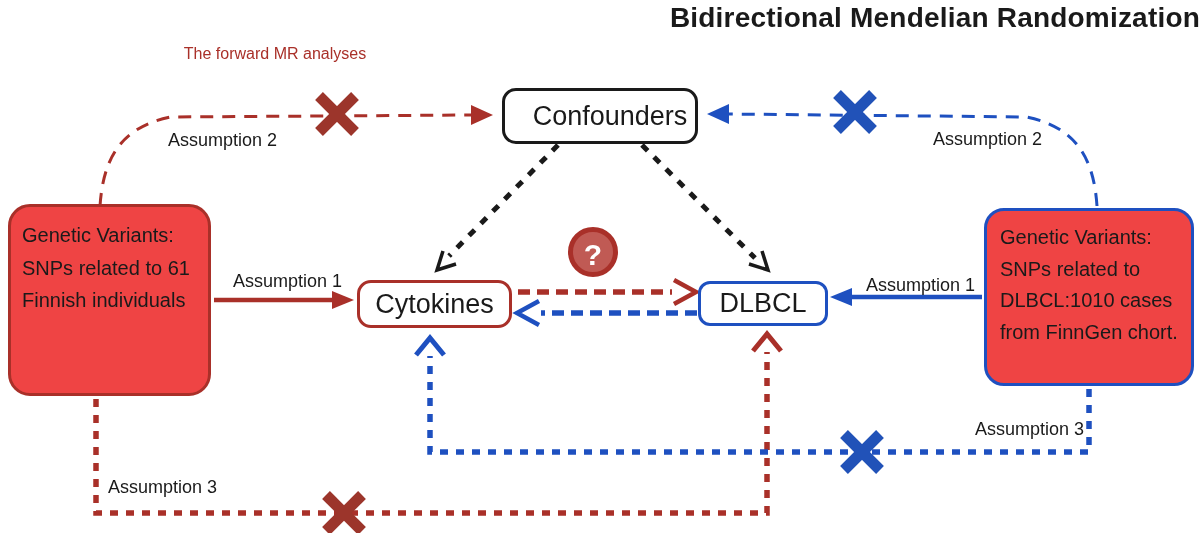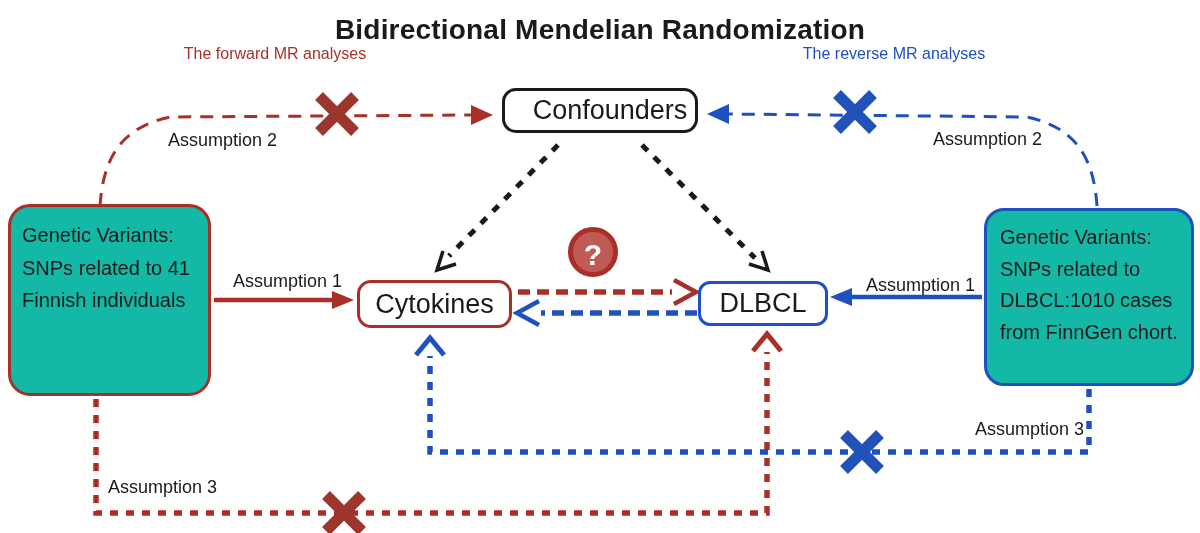--- a/index.html
+++ b/index.html
@@ -8,33 +8,33 @@
     --ink:#1a1a1a;
     --qfill:#C05A54;
   }
   html,body{margin:0;padding:0;background:#fff;}
   .stage{
     position:relative;width:1200px;height:533px;background:#fff;
     font-family:"Liberation Sans",sans-serif;color:var(--ink);overflow:hidden;
   }
   .stage svg{position:absolute;left:0;top:0;}
   .abs{position:absolute;box-sizing:border-box;}
-  .title{left:0;top:14px;width:100%;text-align:center;font-size:28px;font-weight:bold;letter-spacing:.2px;}
+  .title{left:0;top:2px;width:100%;text-align:right;font-size:28px;font-weight:bold;letter-spacing:.2px;}
   .hdr{top:45px;font-size:16px;text-align:center;}
   .hdr.fwd{left:110px;width:330px;color:var(--red);}
   .hdr.rev{left:726px;width:336px;color:var(--blue);}
   .node{
     display:flex;align-items:center;justify-content:center;background:#fff;
     font-size:27px;color:var(--ink);
   }
-  .node.confounders{left:502px;top:88px;width:196px;height:45px;border:3px solid var(--ink);border-radius:14px;padding-left:20px;}
+  .node.confounders{left:502px;top:88px;width:196px;height:56px;border:3px solid var(--ink);border-radius:14px;padding-left:20px;}
   .node.cytokines{left:357px;top:280px;width:155px;height:48px;border:3px solid var(--red);border-radius:14px;}
   .node.dlbcl{left:698px;top:281px;width:130px;height:45px;border:3px solid var(--blue);border-radius:12px;}
   .infobox{
-    background:#14b8a6;font-size:20px;line-height:32.5px;color:var(--ink);
+    background:#ef4444;font-size:20px;line-height:32.5px;color:var(--ink);
   }
   .infobox.left{left:8px;top:204px;width:203px;height:192px;border:3px solid var(--red);border-radius:22px;padding:12px 6px 0 11px;}
   .infobox.right{left:984px;top:208px;width:210px;height:178px;border:3px solid var(--blue);border-radius:20px;padding:11px 6px 0 13px;line-height:31.5px;}
   .asm{font-size:18px;color:var(--ink);white-space:nowrap;text-align:center;}
   .asm.a2l{left:168px;top:130px;}
   .asm.a1l{left:233px;top:271px;}
   .asm.a1r{left:866px;top:275px;}
   .asm.a2r{left:933px;top:129px;}
   .asm.a3r{left:975px;top:419px;}
   .asm.a3l{left:108px;top:477px;}
@@ -111,35 +111,34 @@
     </g>
 
     <g>
       <circle cx="593" cy="252" r="22.5" fill="#C05A54" stroke="#A93029" stroke-width="5"></circle>
       <text class="qtext" x="593" y="254" text-anchor="middle" dominant-baseline="central">?</text>
     </g>
   </svg>
 
   <div class="abs title">Bidirectional Mendelian Randomization</div>
   <div class="abs hdr fwd">The forward MR analyses</div>
-  <div class="abs hdr rev">The reverse MR analyses</div>
 
   <div class="abs node confounders">
     <span>Confounders</span>
   </div>
   <div class="abs node dlbcl">
     <span>DLBCL</span>
   </div>
   <div class="abs node cytokines">
     <span>Cytokines</span>
   </div>
 
   <div class="abs infobox left">
     <div>Genetic Variants:</div>
-    <div>SNPs related to 41</div>
+    <div>SNPs related to 61</div>
     <div>Finnish individuals</div>
   </div>
 
   <div class="abs infobox right">
     <div>Genetic Variants:</div>
     <div>SNPs related to</div>
     <div>DLBCL:1010 cases</div>
     <div>from FinnGen chort.</div>
   </div>
 

